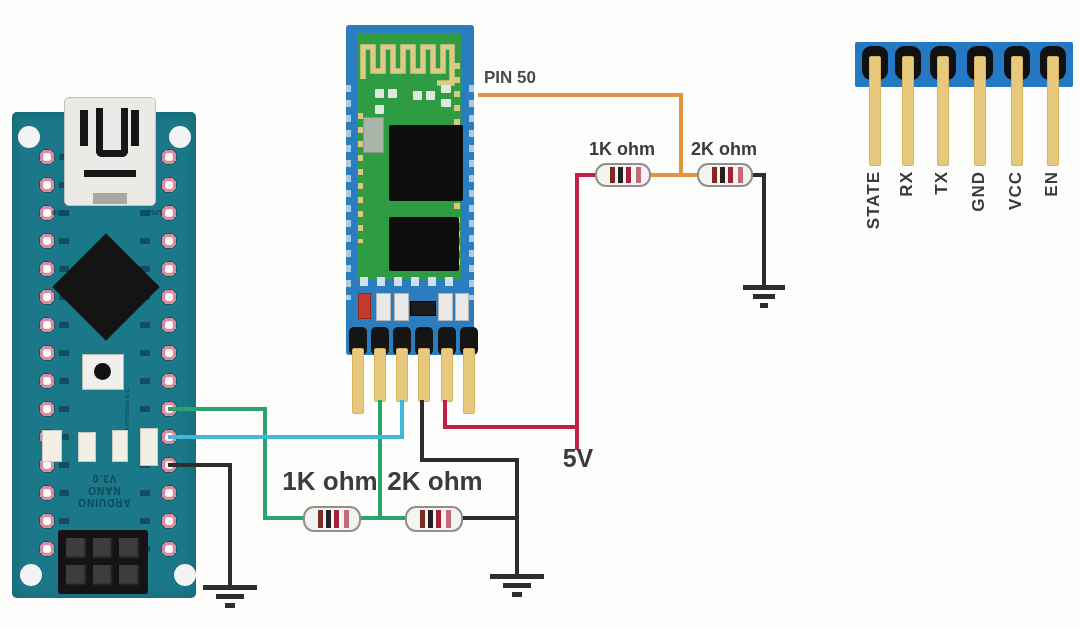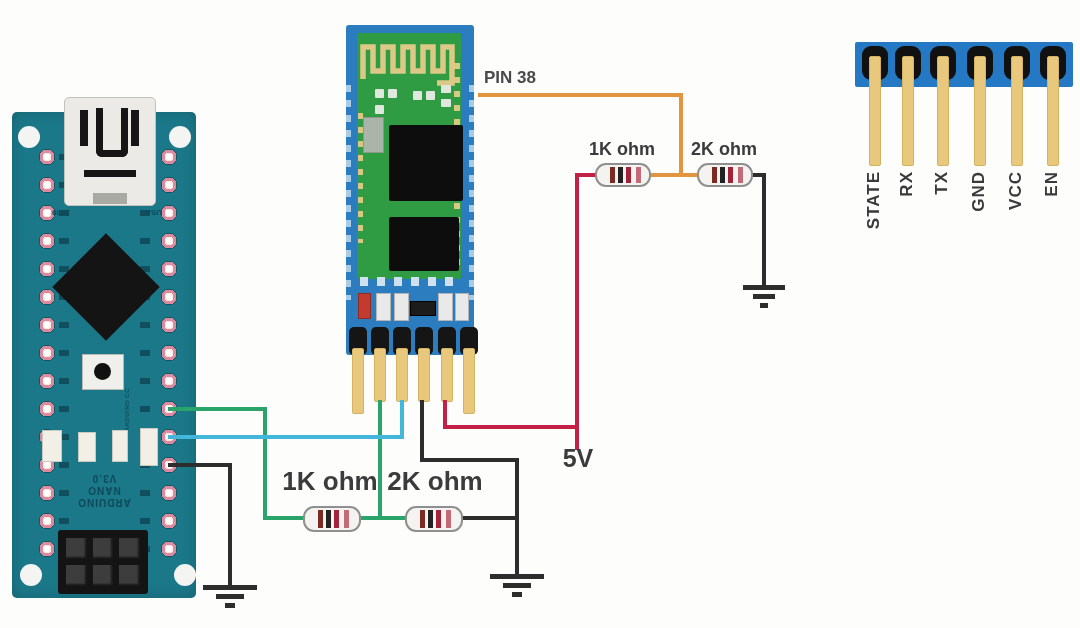--- a/index.html
+++ b/index.html
@@ -242,21 +242,21 @@
     <b class="bd1"></b>
       <b class="bd2"></b>
       <b class="bd3"></b>
       <b class="bd4"></b>
     </div>
 
   <div class="lbl" style="left:280px;top:466px;width:100px;font-size:26px;">1K ohm</div>
   <div class="lbl" style="left:385px;top:466px;width:100px;font-size:26px;">2K ohm</div>
   <div class="lbl" style="left:572px;top:139px;width:100px;font-size:18px;">1K ohm</div>
   <div class="lbl" style="left:674px;top:139px;width:100px;font-size:18px;">2K ohm</div>
-  <div class="lbl" style="left:484px;top:68px;font-size:17px;color:#4a4a4a;">PIN 38</div>
+  <div class="lbl" style="left:484px;top:68px;font-size:17px;color:#4a4a4a;">PIN 50</div>
   <div class="lbl" style="left:548px;top:444px;width:60px;font-size:25px;">5V</div>
 
   <div class="hdr-strip"></div>
   <div class="hdr-base" style="left:862px;"></div>
   <div class="hdr-base" style="left:895px;"></div>
   <div class="hdr-base" style="left:930px;"></div>
   <div class="hdr-base" style="left:967px;"></div>
   <div class="hdr-base" style="left:1004px;"></div>
   <div class="hdr-base" style="left:1040px;"></div>
   <div class="leg" style="left:869px;top:56px;height:110px;"></div>

